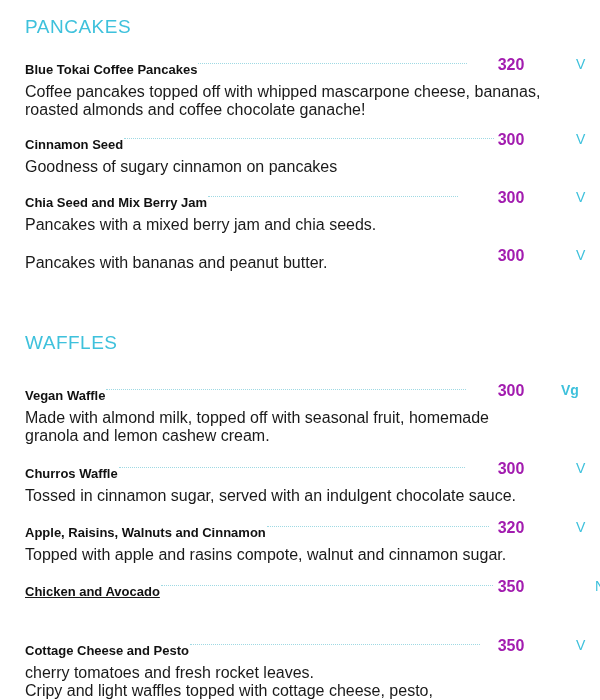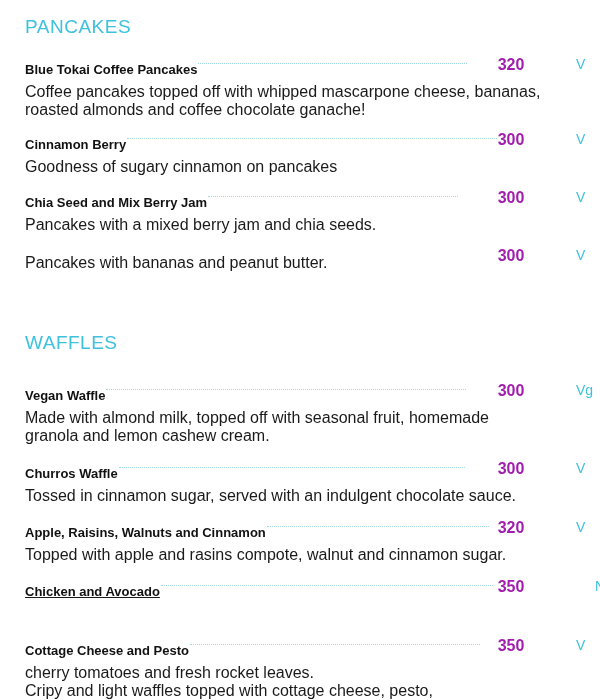--- a/index.html
+++ b/index.html
@@ -83,21 +83,21 @@
   <span class="item-price">320</span>
   <span class="item-tag" style="left:551px;">V</span>
   <div class="item-desc">
     <div>Coffee pancakes topped off with whipped mascarpone cheese, bananas,</div>
     <div>roasted almonds and coffee chocolate ganache!</div>
   </div>
 </div>
 
 <div class="item" style="top:137px;">
   <div class="item-row">
-    <span class="item-name">Cinnamon Berry</span>
+    <span class="item-name">Cinnamon Seed</span>
     <span class="leader" style="width:370px;"></span>
   </div>
   <span class="item-price">300</span>
   <span class="item-tag" style="left:551px;">V</span>
   <div class="item-desc">
     <div>Goodness of sugary cinnamon on pancakes</div>
   </div>
 </div>
 
 <div class="item" style="top:195px;">
@@ -121,21 +121,21 @@
 </div>
 
 <h2 class="section-title" style="top:332px;">WAFFLES</h2>
 
 <div class="item" style="top:388px;">
   <div class="item-row">
     <span class="item-name">Vegan Waffle</span>
     <span class="leader" style="width:360px;"></span>
   </div>
   <span class="item-price">300</span>
-  <span class="item-tag" style="left:551px;">Vg</span>
+  <span class="item-tag" style="left:536px;font-weight:bold;">Vg</span>
   <div class="item-desc">
     <div>Made with almond milk, topped off with seasonal fruit, homemade</div>
     <div>granola and lemon cashew cream.</div>
   </div>
 </div>
 
 <div class="item" style="top:466px;">
   <div class="item-row">
     <span class="item-name">Churros Waffle</span>
     <span class="leader" style="width:346px;"></span>

